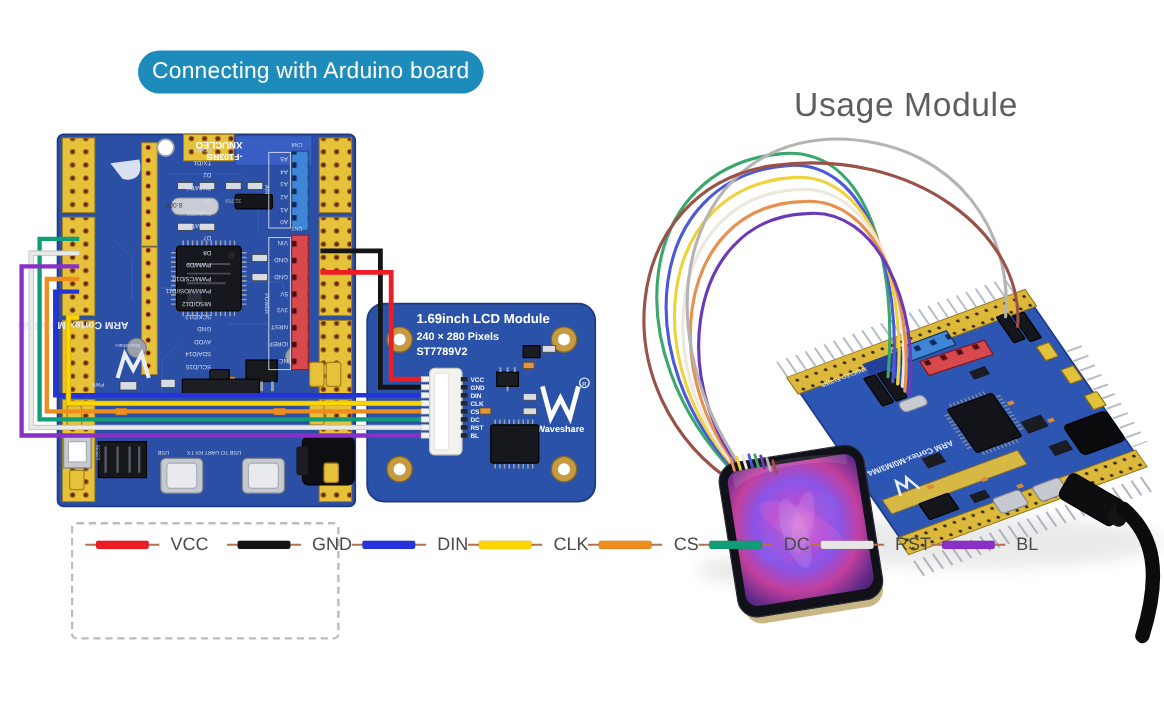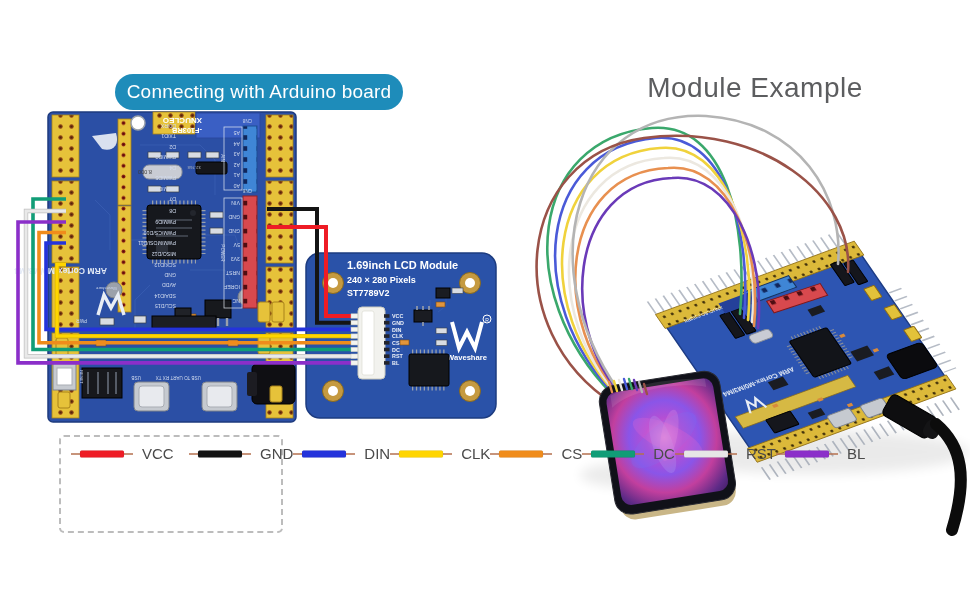--- a/index.html
+++ b/index.html
@@ -2,21 +2,21 @@
 <html><head>
 <meta charset="utf-8">
 <style>
   html,body{margin:0;padding:0;background:#ffffff;}
   body{width:970px;height:600px;position:relative;overflow:hidden;
        font-family:"Liberation Sans",sans-serif;}
   #scene{position:absolute;left:0;top:0;}
   .badge{position:absolute;left:115px;top:42px;width:288px;height:36px;
          border-radius:18px;background:#1E8CBA;color:#ffffff;
          display:flex;align-items:center;justify-content:center;
-         font-size:19px;letter-spacing:.2px;margin-top:32px;}
+         font-size:19px;letter-spacing:.2px;}
   .usage-title{position:absolute;left:545px;top:72px;width:420px;
          text-align:center;font-size:28px;color:#5C5D5F;letter-spacing:.5px;}
   .legend{position:absolute;left:59px;top:435px;width:224px;height:98px;
          border:2px dashed #bcbcbc;border-radius:5px;box-sizing:border-box;
          display:grid;grid-template-columns:118px 1fr;grid-auto-rows:21.5px;
          grid-auto-flow:column;padding:6px 4px 4px 10px;align-items:center;}
   .legend-item{display:flex;align-items:center;gap:9px;font-size:15px;
          color:#4A4A4A;}
   .legend-item svg{flex:0 0 auto;display:block;}
   .swatch{stroke:rgba(0,0,0,0.10);stroke-width:0.6;}
@@ -440,21 +440,21 @@
       </g>
       <path d="M936 424 C 962 446 968 478 952 530" stroke="#0C0C0C" stroke-width="12" fill="none" stroke-linecap="round"></path>
     </g>
   </g>
 </svg>
 
 <div class="badge">
   <span>Connecting with Arduino board</span>
 </div>
 
-<div class="usage-title">Module Example</div>
+<div class="usage-title">Usage Module</div>
 
 <div class="legend">
   <div class="legend-item">
     <svg width="62" height="10">
         <line x1="0" y1="5" x2="62" y2="5" stroke="#B5714F" stroke-width="1.6"></line>
         <rect class="swatch" x="9" y="1.6" width="44" height="6.8" rx="1.5" fill="#EE1C25"></rect>
       </svg>
     <span>VCC</span>
   </div>
   <div class="legend-item">

